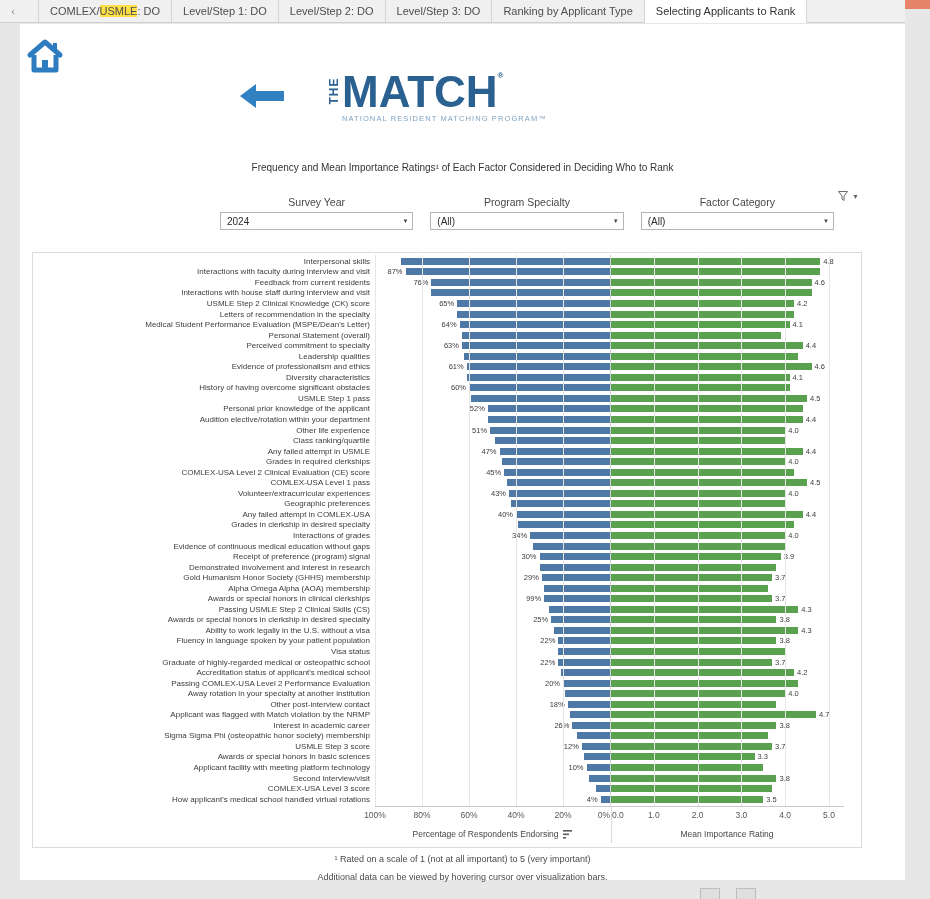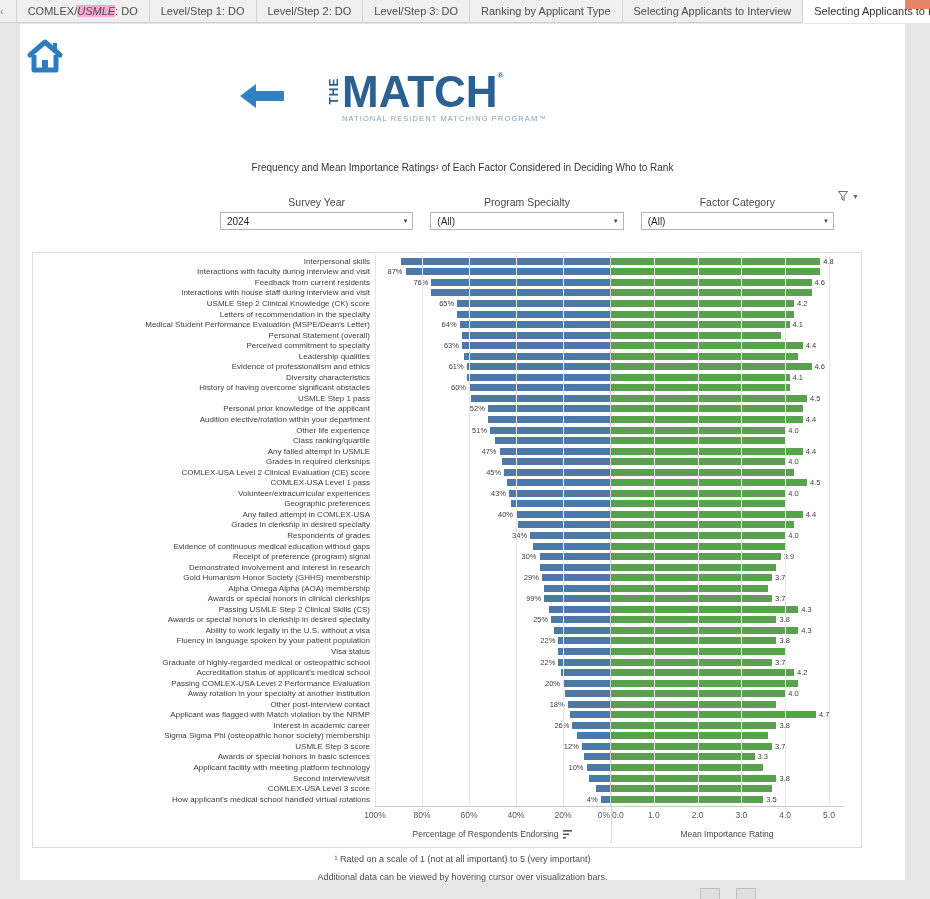--- a/index.html
+++ b/index.html
@@ -9,21 +9,21 @@
   
   .tabbar { position:absolute; left:0; top:0; width:905px; height:23px; background:#f0f0f0;
             border-bottom:1px solid #cfcfcf; display:flex; align-items:stretch; font-size:11px; color:#4d4d4d; z-index:2; }
   .tab-nav { width:26px; display:flex; align-items:center; justify-content:center; color:#8a8a8a;
              font-size:11px; cursor:pointer; }
   .tab-strip { display:flex; margin-left:12px; }
   .tab { padding:0 11px; display:flex; align-items:center; white-space:nowrap; background:#f0f0f0;
          border-right:1px solid #d4d4d4; cursor:pointer; }
   .tab:first-child { border-left:1px solid #d4d4d4; }
   .tab.active { background:#ffffff; color:#333; margin-bottom:-1px; border-bottom:1px solid #fff; }
-  .tab .hl { background:#f9a8d4;font-style:italic; }
+  .tab .hl { background:#fde047; }
   .corner-accent { position:absolute; right:0; top:0; width:25px; height:9px; background:#e58468; z-index:3; }
 
   
   .dashboard { position:absolute; left:20px; top:24px; width:885px; height:856px; background:#fff; }
 
   .home-btn { position:absolute; left:6px; top:14px; width:38px; height:36px; cursor:pointer; }
 
   .back-btn { position:absolute; left:218px; top:58px; width:48px; height:28px; cursor:pointer; }
 
   .logo { position:absolute; left:306px; top:44px; width:240px; color:#2a6191; }
@@ -83,21 +83,20 @@
 <body>
 
 <div class="tabbar">
   <div class="tab-nav">‹</div>
   <div class="tab-strip">
       <div class="tab">COMLEX/<span class="hl">USMLE</span>: DO</div>
       <div class="tab">Level/Step 1: DO</div>
       <div class="tab">Level/Step 2: DO</div>
       <div class="tab">Level/Step 3: DO</div>
       <div class="tab">Ranking by Applicant Type</div>
-      <div class="tab">Selecting Applicants to Interview</div>
       <div class="tab active">Selecting Applicants to Rank</div>
     </div>
 
 </div>
 <div class="corner-accent"></div>
 
 <div class="dashboard">
 
   <div class="home-btn">
     <svg width="38" height="36" viewBox="0 0 38 36">
@@ -415,21 +414,21 @@
         <div class="frow">
           <div class="flabel">Grades in clerkship in desired specialty</div>
           <div class="pane-l">
             <div class="bar-blue" style="width: 91.7px; background: rgb(78, 121, 167);"></div>
           </div>
           <div class="pane-r">
             <div class="bar-green" style="width: 184px; background: rgb(89, 161, 79);"></div>
           </div>
         </div>
         <div class="frow">
-          <div class="flabel">Respondents of grades</div>
+          <div class="flabel">Interactions of grades</div>
           <div class="pane-l">
             <div class="pct-label">34%</div>
             <div class="bar-blue" style="width: 79.9px; background: rgb(78, 121, 167);"></div>
           </div>
           <div class="pane-r">
             <div class="bar-green" style="width: 175.2px; background: rgb(89, 161, 79);"></div>
             <div class="rating-label">4.0</div>
           </div>
         </div>
         <div class="frow">

